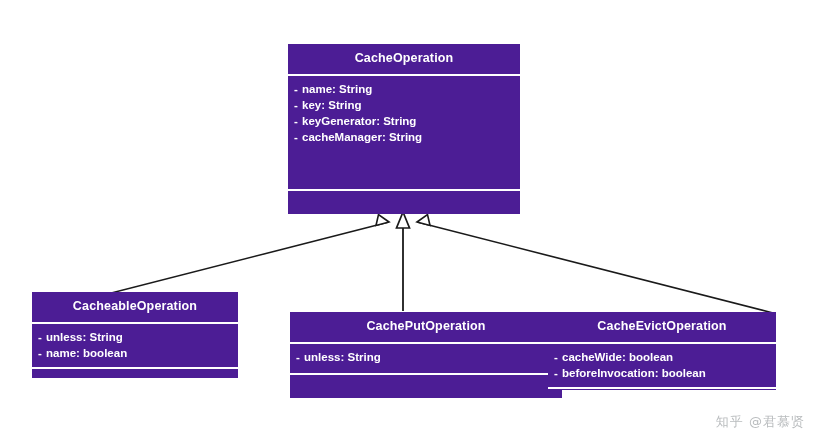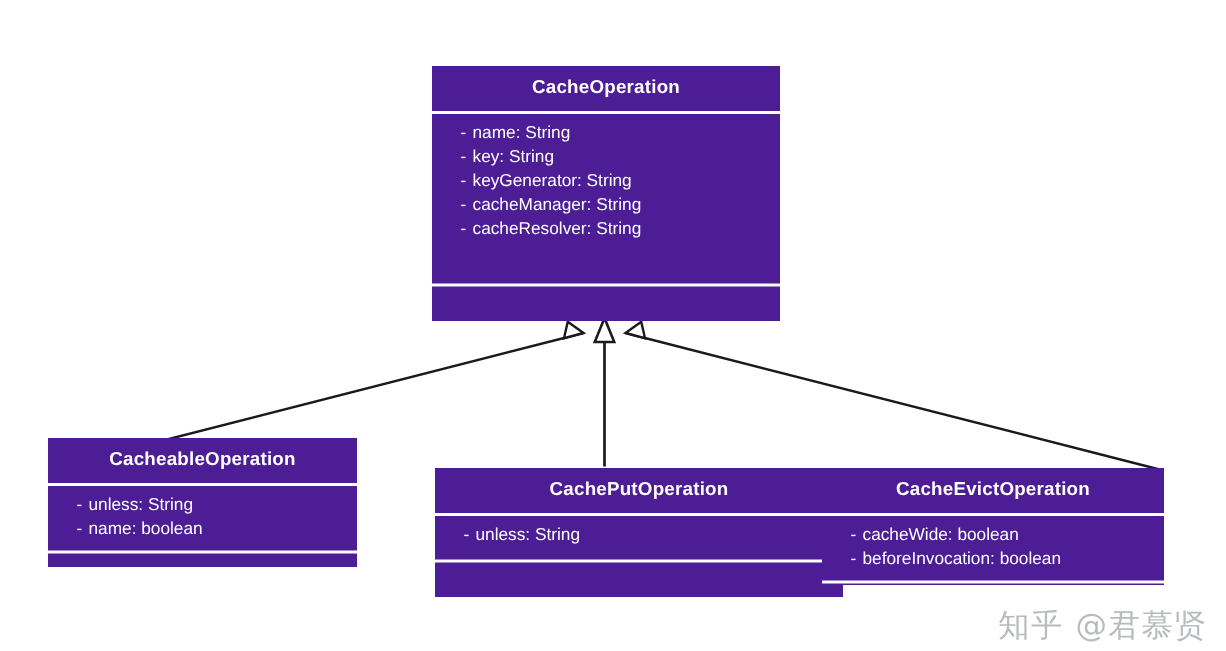--- a/index.html
+++ b/index.html
@@ -45,37 +45,37 @@
     border-bottom: 2px solid #ffffff;
   }
   .uml-attrs {
     padding: 5px 0 6px 0;
     border-bottom: 2px solid #ffffff;
     flex: 1 1 auto;
   }
   .uml-attr {
     color: #ffffff;
     font-size: 11.5px;
-    font-weight: normal;
+    font-weight: bold;
     line-height: 16px;
-    padding-left: 19px;
+    padding-left: 6px;
     white-space: nowrap;
   }
   .uml-attr .vis {
     display: inline-block;
     width: 8px;
   }
   .uml-ops {
     height: 23px;
   }
   #watermark {
     position: absolute;
     right: 12px;
     bottom: 6px;
-    font-size: 21px;
+    font-size: 13px;
     color: #b9bcbe;
     font-family: "DejaVu Sans", sans-serif;
     letter-spacing: 1px;
     white-space: nowrap;
     line-height: 1;
   }
 </style>
 </head>
 <body>
 
@@ -99,21 +99,20 @@
     </g>
   </svg>
 
   <div class="uml-class" style="left:288px; top:44px; width:232px; height:170px;">
     <div class="uml-header">CacheOperation</div>
     <div class="uml-attrs">
       <div class="uml-attr"><span class="vis">-</span><span>name: String</span></div>
       <div class="uml-attr"><span class="vis">-</span><span>key: String</span></div>
       <div class="uml-attr"><span class="vis">-</span><span>keyGenerator: String</span></div>
       <div class="uml-attr"><span class="vis">-</span><span>cacheManager: String</span></div>
-      <div class="uml-attr"><span class="vis">-</span><span>cacheResolver: String</span></div>
     </div>
     <div class="uml-ops"></div>
   </div>
 
   <div class="uml-class" style="left:32px; top:292px; width:206px; height:86px;">
     <div class="uml-header">CacheableOperation</div>
     <div class="uml-attrs">
       <div class="uml-attr"><span class="vis">-</span><span>unless: String</span></div>
       <div class="uml-attr"><span class="vis">-</span><span>name: boolean</span></div>
     </div>

